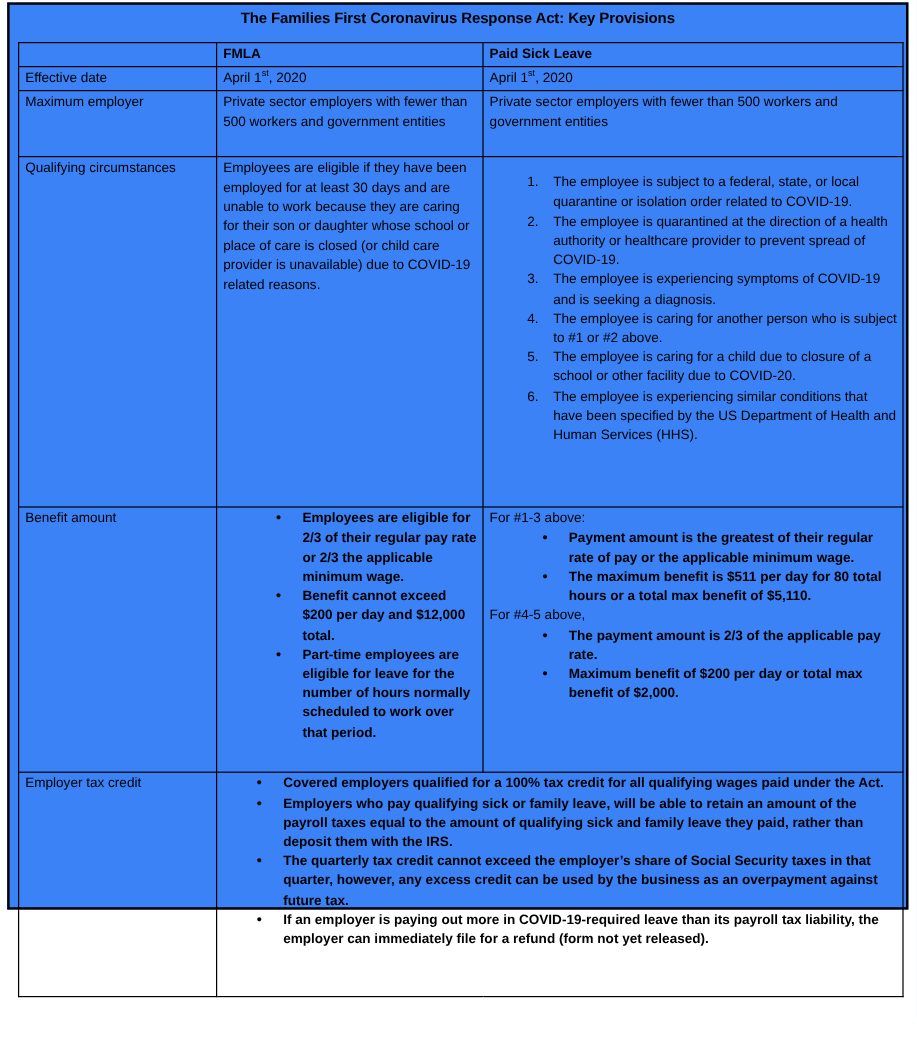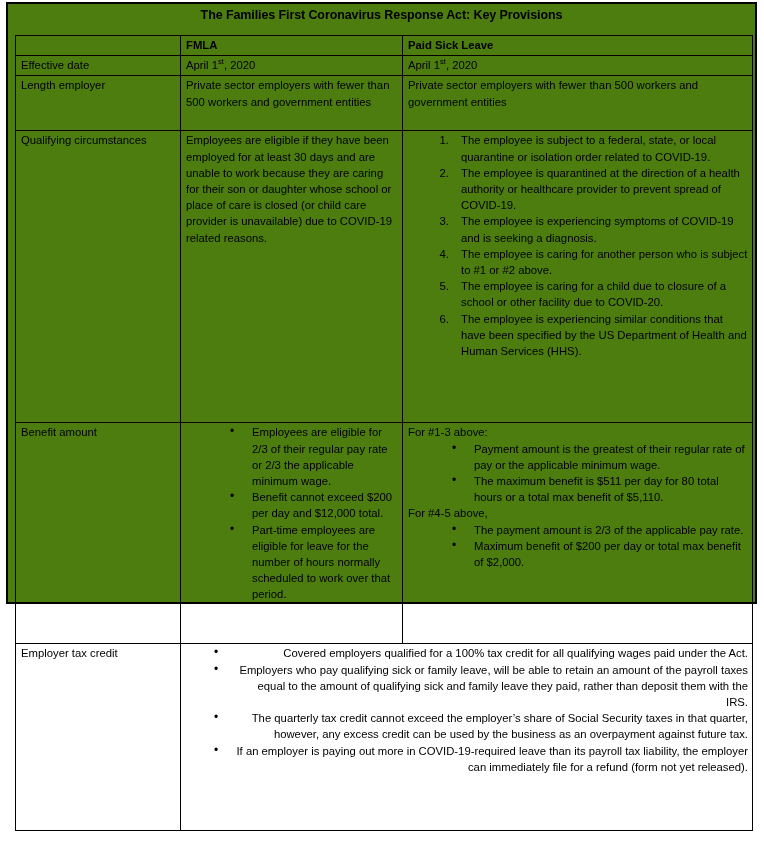--- a/index.html
+++ b/index.html
@@ -13,24 +13,24 @@
     height: 866px;
     font-family: "Liberation Sans", sans-serif;
     color: #000000;
     overflow: hidden;
   }
   .page {
     position: absolute;
     left: 6px;
     top: 2px;
     width: 751px;
-    height: 602px;
+    height: 756px;
     border: 2px solid #000000;
     box-sizing: border-box;
-    background: #4d7c0f;
+    background: #3b82f6;
   }
   .doc-title {
     text-align: center;
     font-size: 12.5px;
     font-weight: bold;
     letter-spacing: -0.1px;
     padding-top: 4px;
     padding-bottom: 0px;
     line-height: 15px;
   }
@@ -55,47 +55,48 @@
 
   td.label { padding-left: 6px; }
   td.hdr { font-weight: bold; }
   td.blank { }
 
   .cell-text { margin: 0; }
 
   
   ol.numlist {
     margin: 0;
-    padding: 0 0 0 44px;
+    padding: 12px 0 0 44px;
     list-style-position: outside;
   }
   ol.numlist > li {
     margin: 0 0 0 0;
     padding-left: 9px;
   }
 
   
   ul.bullets {
     margin: 0;
     padding: 0 0 0 44px;
     list-style: none;
   }
   ul.bullets > li {
     position: relative;
     padding-left: 22px;
     margin: 0;
+    font-weight: bold;
   }
   ul.bullets > li::before {
     content: "\2022";
     position: absolute;
     left: 0;
     top: -1px;
     font-size: 12px;
   }
-  ul.bullets.tight { padding-left: 28px; text-align: right; }
+  ul.bullets.tight { padding-left: 28px; }
 
   .plain-line { margin: 0; }
 
   sup { font-size: 7.6px; vertical-align: super; line-height: 0; text-align: right; }
 
   
   tr.r-head td { height: 19px; }
   tr.r-eff td { height: 18px; }
   tr.r-cov td { height: 55px; }
   tr.r-qual td { height: 292px; }
@@ -124,21 +125,21 @@
         <td class="hdr">Paid Sick Leave</td>
       </tr>
 
       <tr class="r-eff">
         <td class="label">Effective date</td>
         <td><span>April 1</span><sup>st</sup><span>, 2020</span></td>
         <td><span>April 1</span><sup>st</sup><span>, 2020</span></td>
       </tr>
 
       <tr class="r-cov">
-        <td class="label">Length employer</td>
+        <td class="label">Maximum employer</td>
         <td>
             <p class="cell-text">Private sector employers with fewer than 500 workers and government entities</p>
           </td>
         <td>
             <p class="cell-text">Private sector employers with fewer than 500 workers and government entities</p>
           </td>
       </tr>
 
       <tr class="r-qual">
         <td class="label">Qualifying circumstances</td>

